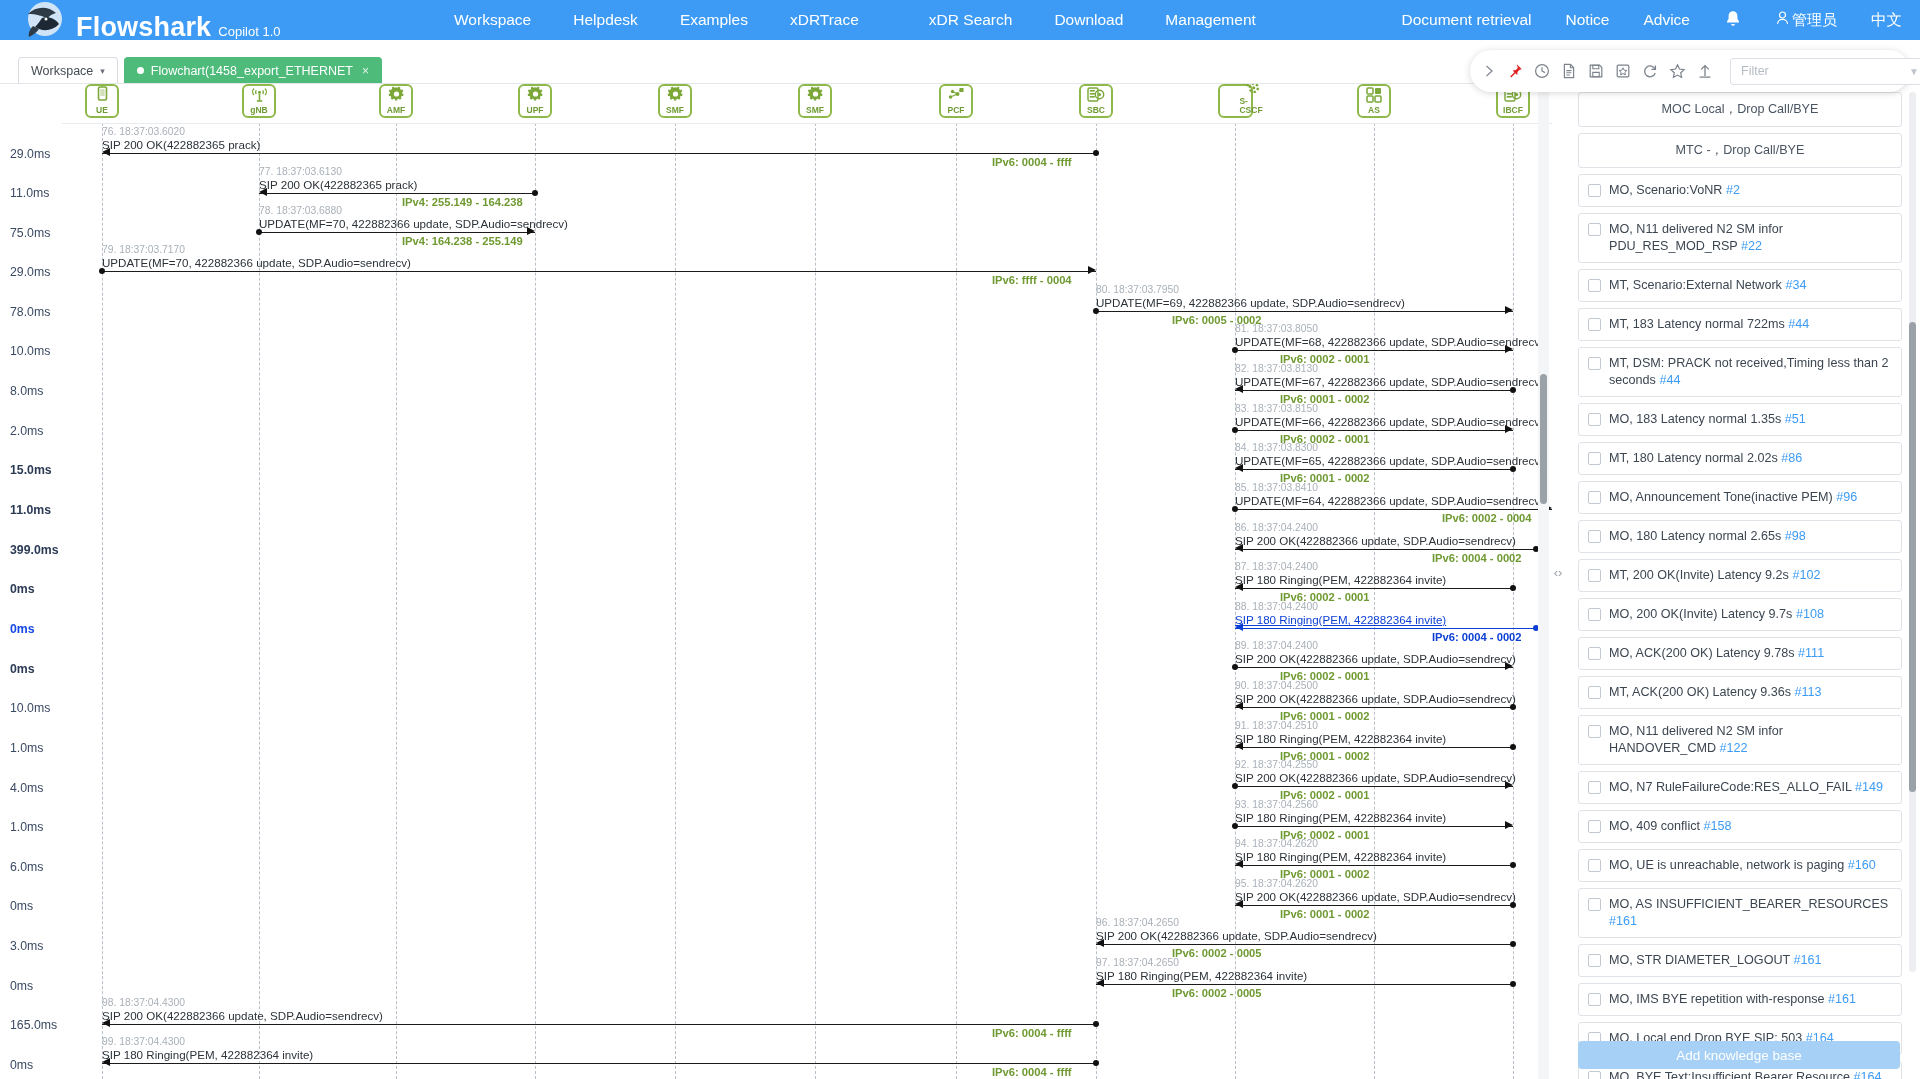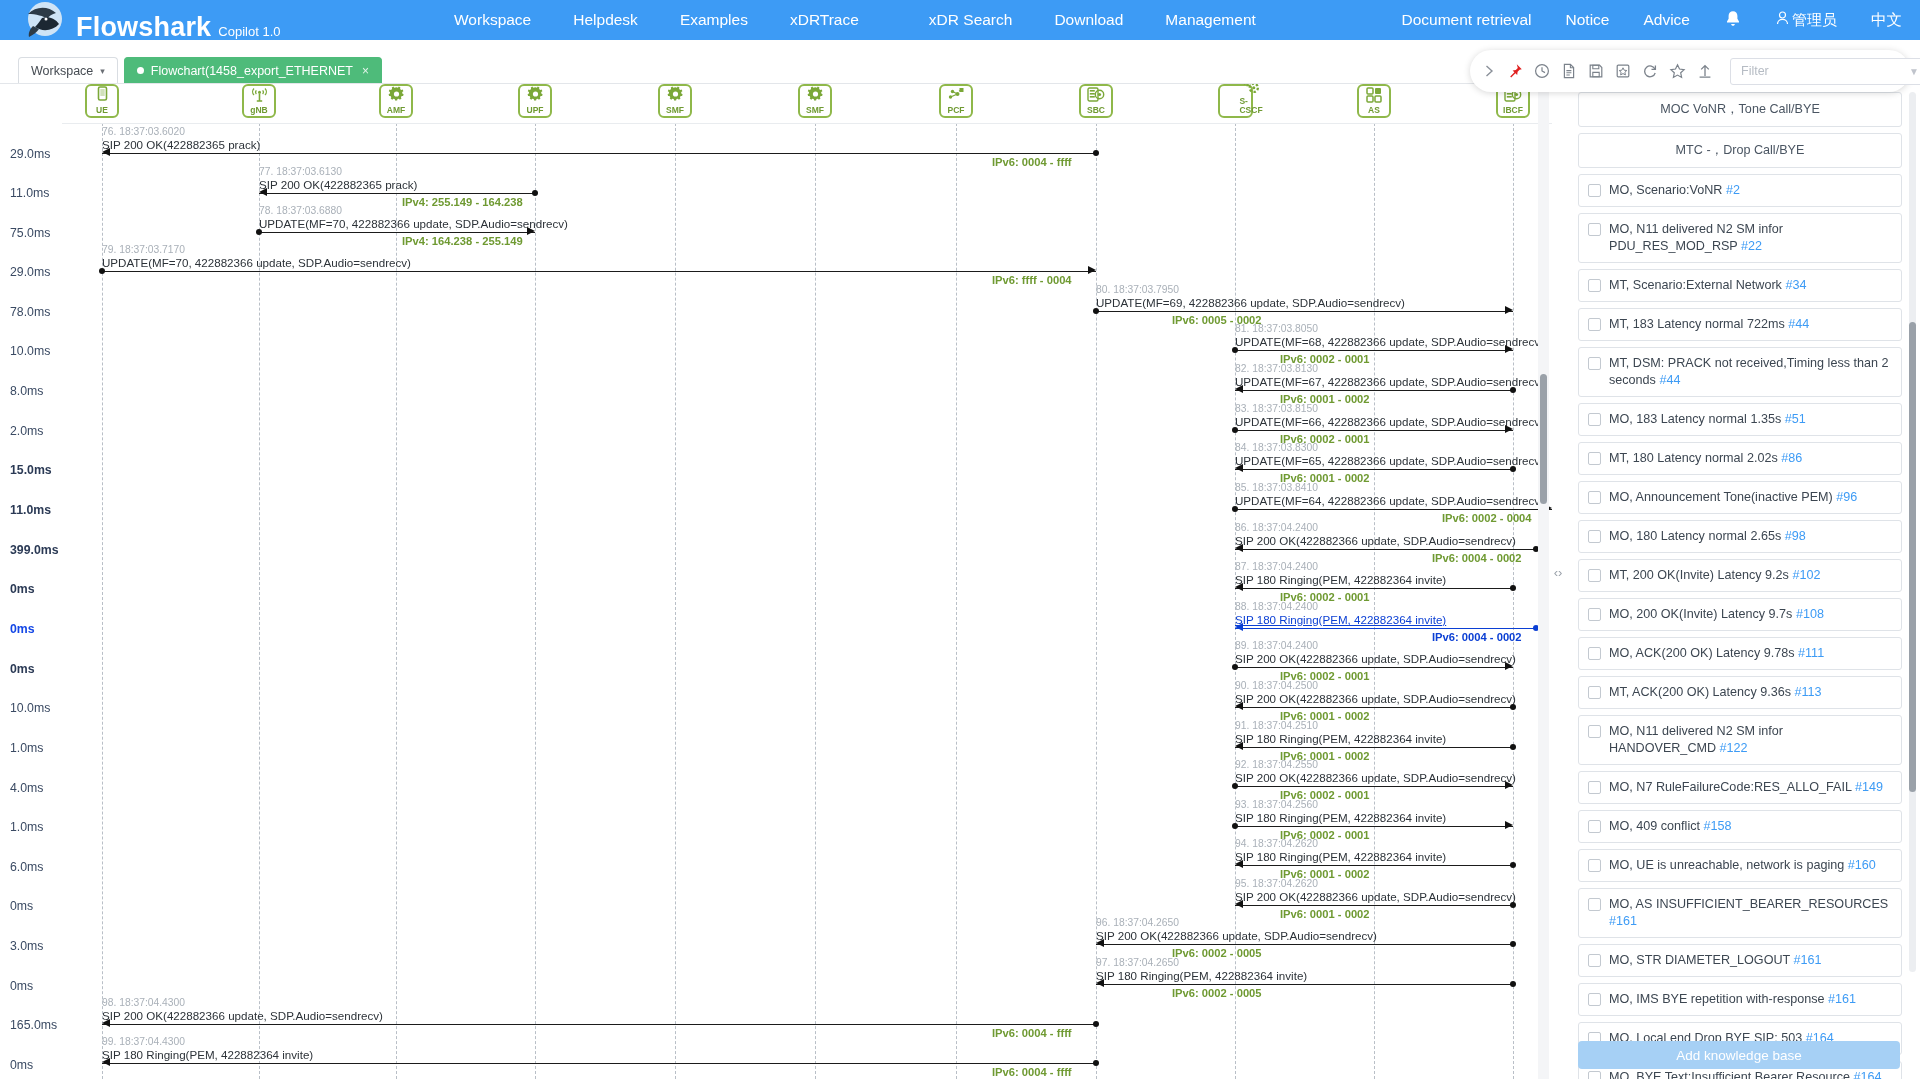--- a/index.html
+++ b/index.html
@@ -645,21 +645,21 @@
     </div>
 </div>
 
 <div class="canvas-scroll">
   <div class="canvas-thumb"></div>
 </div>
 <div class="collapse-handle">‹›</div>
 
 <div class="kpanel">
   <div id="kb-list">
-      <div class="kb-item center">MOC VoNR，Tone Call/BYE</div>
+      <div class="kb-item center">MOC Local，Drop Call/BYE</div>
       <div class="kb-item center">MTC -，Drop Call/BYE</div>
       <div class="kb-item">
         <span class="kb-cb"></span>
         <span class="kb-txt">MO, Scenario:VoNR <span class="kb-num">#2</span></span>
       </div>
       <div class="kb-item">
         <span class="kb-cb"></span>
         <span class="kb-txt">MO, N11 delivered N2 SM infor PDU_RES_MOD_RSP <span class="kb-num">#22</span></span>
       </div>
       <div class="kb-item">

